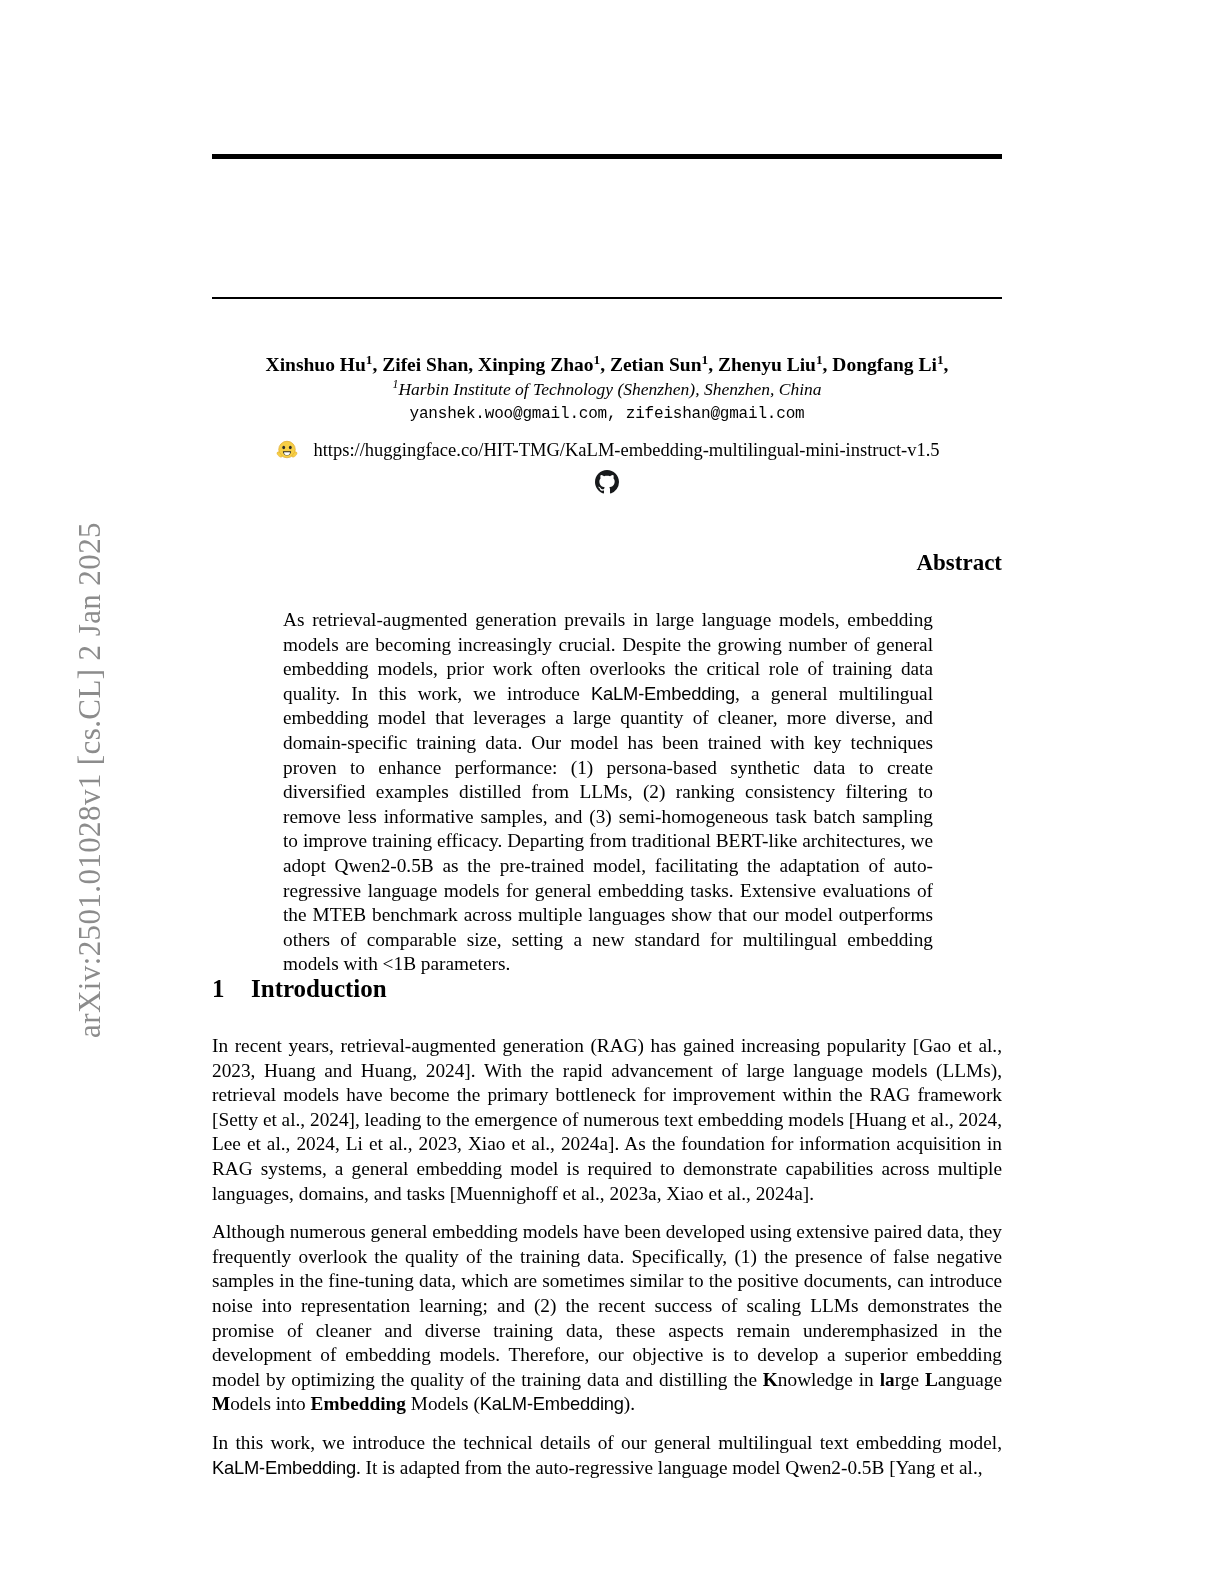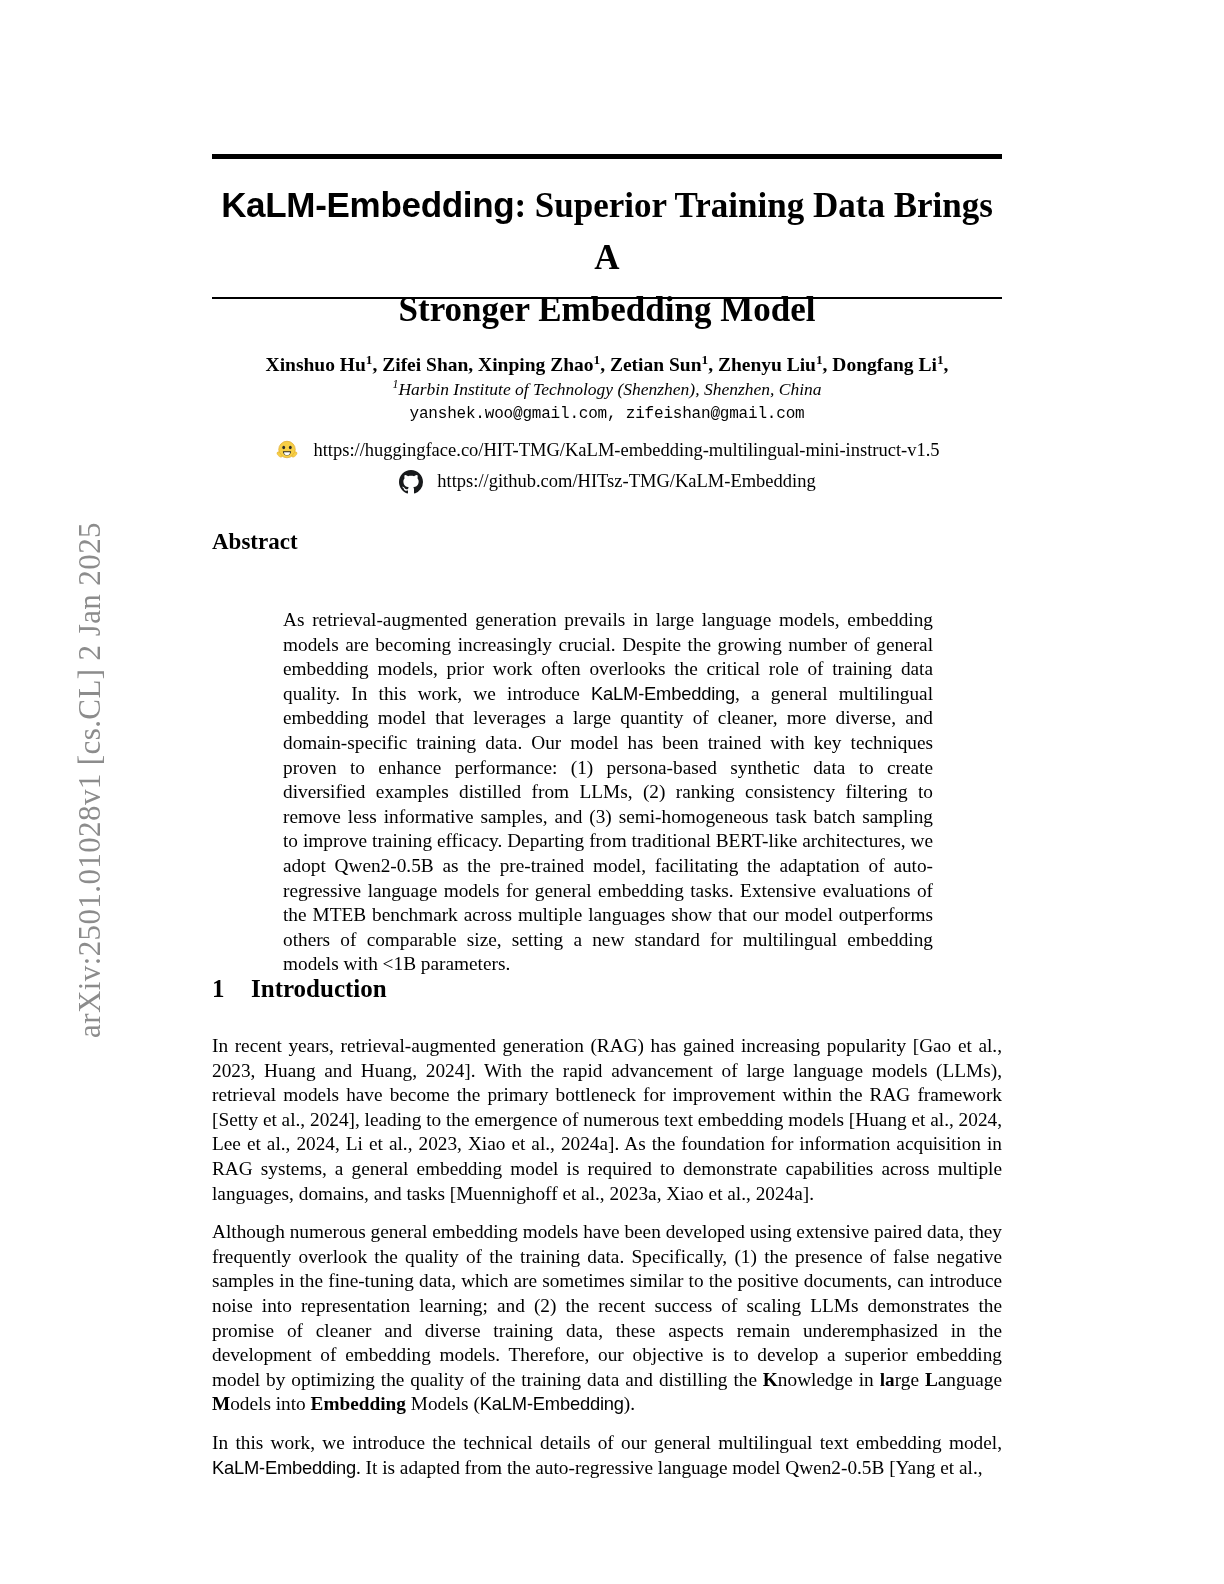--- a/index.html
+++ b/index.html
@@ -149,23 +149,23 @@
     font-family: "Liberation Serif", "DejaVu Serif", serif;
     font-size: 18.5px;
     padding-left: 13px;
     white-space: nowrap;
   }
 
   
   #abstract-heading {
     position: absolute;
     left: 0;
-    top: 529px;
-    width: 790px;
-    text-align: left;
+    top: 550px;
+    width: 790px;
+    text-align: right;
     font-family: "Liberation Serif", "DejaVu Serif", serif;
     font-weight: bold;
     font-size: 23px;
   }
   #abstract-body {
     position: absolute;
     left: 71px;
     top: 608px;
     width: 650px;
     font-family: "Liberation Serif", "DejaVu Serif", serif;
@@ -231,24 +231,20 @@
 
 <div id="arxiv-stamp">
   <div class="stamp-text">arXiv:2501.01028v1  [cs.CL]  2 Jan 2025</div>
 </div>
 
 <div id="page">
 
   <div class="rule-thick"></div>
   <div class="rule-thin"></div>
 
-  <div id="title-block">
-    <div><span class="t-sans">KaLM-Embedding</span><span class="t-serif">: Superior Training Data Brings A</span></div>
-    <div class="t-serif">Stronger Embedding Model</div>
-  </div>
 
   <div id="authors-block">
     <div class="author-line">Xinshuo Hu<sup>1</sup>, Zifei Shan, Xinping Zhao<sup>1</sup>, Zetian Sun<sup>1</sup>, Zhenyu Liu<sup>1</sup>, Dongfang Li<sup>1</sup>,</div>
     <div class="affil-line"><sup>1</sup><span>Harbin Institute of Technology (Shenzhen), Shenzhen, China</span></div>
     <div class="email-line">yanshek.woo@gmail.com, zifeishan@gmail.com</div>
   </div>
 
   <div id="links-block">
     <div class="link-row">
       <span class="link-icon">
@@ -264,21 +260,20 @@
         </svg>
       </span>
       <span class="link-url">https://huggingface.co/HIT-TMG/KaLM-embedding-multilingual-mini-instruct-v1.5</span>
     </div>
     <div class="link-row">
       <span class="link-icon">
         <svg width="24" height="24" viewBox="0 0 16 16" aria-hidden="true">
           <path fill="#17191b" d="M8 0C3.58 0 0 3.58 0 8c0 3.54 2.29 6.53 5.47 7.59.4.07.55-.17.55-.38 0-.19-.01-.82-.01-1.49-2.01.37-2.53-.49-2.69-.94-.09-.23-.48-.94-.82-1.13-.28-.15-.68-.52-.01-.53.63-.01 1.08.58 1.23.82.72 1.21 1.87.87 2.33.66.07-.52.28-.87.51-1.07-1.78-.2-3.64-.89-3.64-3.95 0-.87.31-1.59.82-2.15-.08-.2-.36-1.02.08-2.12 0 0 .67-.21 2.2.82.64-.18 1.32-.27 2-.27.68 0 1.36.09 2 .27 1.53-1.04 2.2-.82 2.2-.82.44 1.1.16 1.92.08 2.12.51.56.82 1.27.82 2.15 0 3.07-1.87 3.75-3.65 3.95.29.25.54.73.54 1.48 0 1.07-.01 1.93-.01 2.2 0 .21.15.46.55.38A8.01 8.01 0 0 0 16 8c0-4.42-3.58-8-8-8z"></path>
         </svg>
       </span>
-      <span class="link-url">https://github.com/HITsz-TMG/KaLM-Embedding</span>
     </div>
   </div>
 
   <div id="abstract-heading">Abstract</div>
   <div id="abstract-body"><span>As retrieval-augmented generation prevails in large language models, embedding models are becoming increasingly crucial. Despite the growing number of general embedding models, prior work often overlooks the critical role of training data quality. In this work, we introduce </span><span class="sans">KaLM-Embedding</span><span>, a general multilingual embedding model that leverages a large quantity of cleaner, more diverse, and domain-specific training data. Our model has been trained with key techniques proven to enhance performance: (1) persona-based synthetic data to create diversified examples distilled from LLMs, (2) ranking consistency filtering to remove less informative samples, and (3) semi-homogeneous task batch sampling to improve training efficacy. Departing from traditional BERT-like architectures, we adopt Qwen2-0.5B as the pre-trained model, facilitating the adaptation of auto-regressive language models for general embedding tasks. Extensive evaluations of the MTEB benchmark across multiple languages show that our model outperforms others of comparable size, setting a new standard for multilingual embedding models with &lt;1B parameters.</span></div>
 
   <div id="section-heading"><span class="sec-num">1</span><span>Introduction</span></div>
 
   <div id="body-text">
     <p>In recent years, retrieval-augmented generation (RAG) has gained increasing popularity [Gao et al., 2023, Huang and Huang, 2024]. With the rapid advancement of large language models (LLMs), retrieval models have become the primary bottleneck for improvement within the RAG framework [Setty et al., 2024], leading to the emergence of numerous text embedding models [Huang et al., 2024, Lee et al., 2024, Li et al., 2023, Xiao et al., 2024a]. As the foundation for information acquisition in RAG systems, a general embedding model is required to demonstrate capabilities across multiple languages, domains, and tasks [Muennighoff et al., 2023a, Xiao et al., 2024a].</p>

